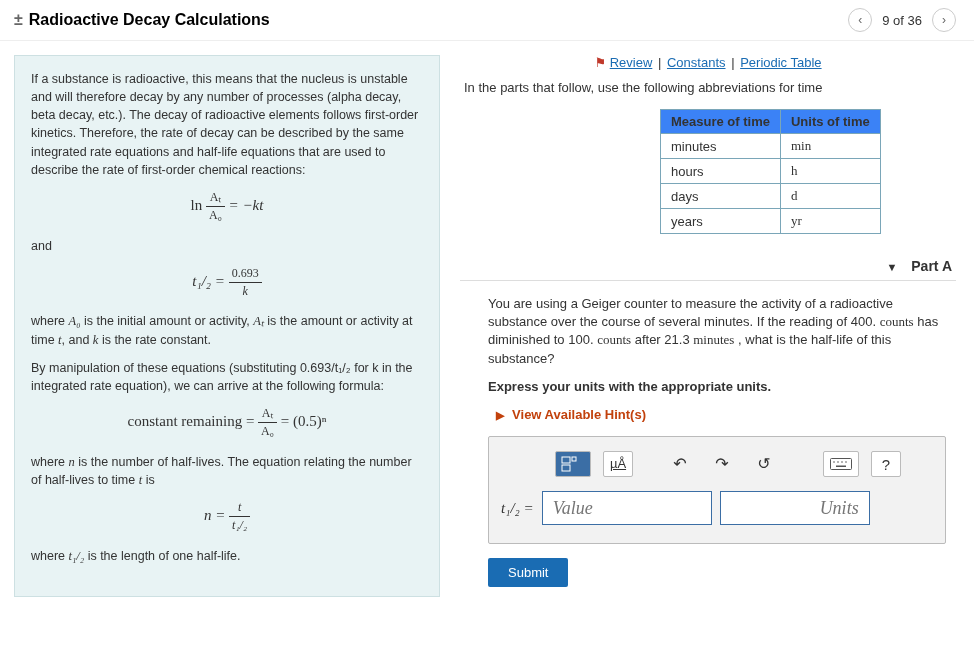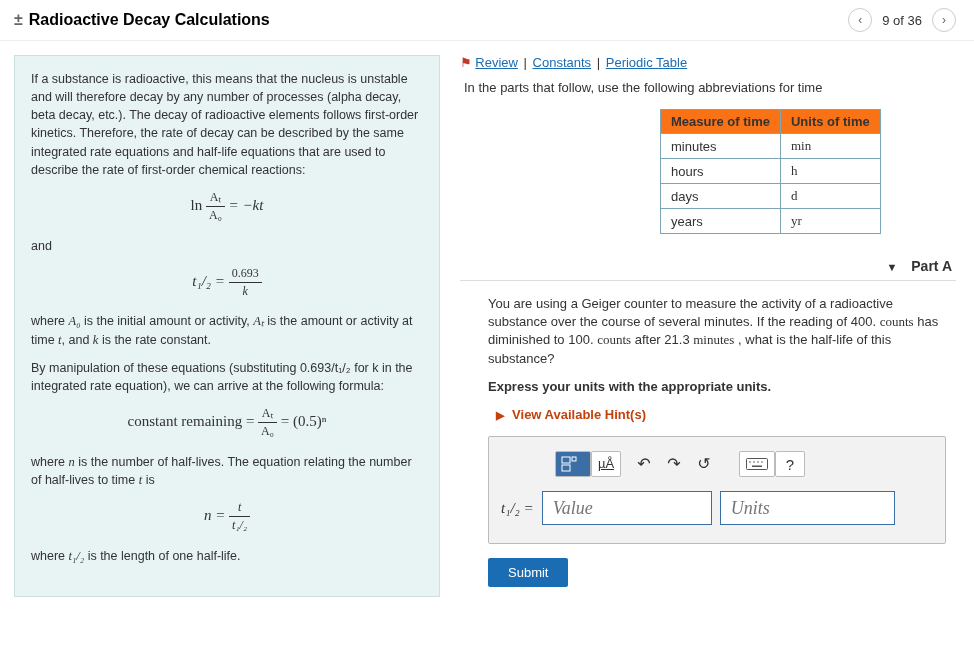--- a/index.html
+++ b/index.html
@@ -10,46 +10,46 @@
 .nav-btn { width: 24px; height: 24px; border: 1px solid #ccc; border-radius: 50%; display: inline-flex; align-items: center; justify-content: center; color: #666; margin: 0 4px; cursor: pointer; font-size: 12px; }
 .counter { font-size: 13px; margin: 0 6px; }
 .main { display: flex; }
 .leftcol { width: 426px; background: #e8f3f4; border: 1px solid #cde0e2; margin: 14px; padding: 14px 16px; font-size: 12.5px; line-height: 1.45; }
 .leftcol p { margin-bottom: 10px; }
 .eq { text-align: center; font-family: "Times New Roman", serif; font-size: 15px; margin: 8px 0 12px; }
 .eq .frac { display: inline-block; vertical-align: middle; text-align: center; font-size: 12px; }
 .eq .frac .num { display: block; border-bottom: 1px solid #333; padding: 0 3px; }
 .eq .frac .den { display: block; padding: 0 3px; }
 .rightcol { flex: 1; padding: 14px 18px 14px 6px; }
-.toplinks { text-align: left; font-size: 13px; margin-bottom: 10px; }
+.toplinks { text-align: center; font-size: 13px; margin-bottom: 10px; }
 .toplinks a { color: #1a6cb3; text-decoration: underline; cursor: pointer; }
 .toplinks .sep { color: #333; margin: 0 2px; }
 .flag { color: #c0392b; }
 .intro { margin: 6px 0 14px 4px; font-size: 13px; }
 table.units { border-collapse: collapse; margin: 6px 0 18px 200px; font-size: 13px; }
 table.units th, table.units td { border: 1px solid #7aa6b8; padding: 4px 10px; text-align: left; }
-table.units th { background: #f97316; font-weight: bold; }
+table.units th { background: #3b82f6; font-weight: bold; }
 table.units .u { font-family: "Times New Roman", serif; }
 .part-head { border-bottom: 1px solid #ddd; padding: 6px 4px; font-weight: bold; font-size: 14px; cursor: pointer; text-align: right; }
 .part-head .tri { display: inline-block; margin-right: 10px; font-size: 11px; }
 .qbody { padding: 14px 10px 10px 28px; font-size: 13px; line-height: 1.4; }
 .qbody p { margin-bottom: 10px; }
 .hint { color: #c2410c; font-weight: bold; cursor: pointer; margin: 6px 8px 12px; }
 .hint .tri { font-size: 11px; margin-right: 4px; }
 .ansbox { border: 1px solid #bbb; background: #f2f2f2; padding: 14px 12px 18px; border-radius: 2px; margin-bottom: 14px; }
-.toolbar { display: flex; align-items: center; gap: 0; margin: 0 0 14px 54px; }
+.toolbar { display: flex; align-items: center; gap: 12px; margin: 0 0 14px 54px; }
 .tool { border: 1px solid #bbb; background: #fff; height: 26px; min-width: 30px; display: inline-flex; align-items: center; justify-content: center; font-size: 13px; cursor: pointer; border-radius: 2px; position: relative; }
 .tool.tpl { background:#3b6ea5; color:#fff; width:36px; }
 .tool.kbd { width:36px; }
 .tool.help { width:30px; font-size:15px; }
 .inrow { display: flex; align-items: center; gap: 8px; }
 .inrow .lbl { font-family: "Times New Roman", serif; font-size: 15px; font-style: italic; }
 .inbox { height: 34px; border: 1px solid #3b6ea5; background: #fff; padding: 0 10px; font-family: "Times New Roman", serif; font-size: 18px; color: #888; font-style: italic; }
 .inbox.val { width: 170px; }
-.inbox.unit { width: 175px; }
+.inbox.unit { width: 150px; text-align: right; }
 .submit { background: #1a6cb3; color: #fff; border: none; padding: 7px 20px; font-size: 13px; cursor: pointer; border-radius: 2px; }
 .serif { font-family: "Times New Roman", serif; }
 .ital { font-style: italic; }
 </style>
 </head>
 <body>
 
 <div class="topbar">
   <span class="pm">±</span>
   <span class="title">Radioactive Decay Calculations</span>

